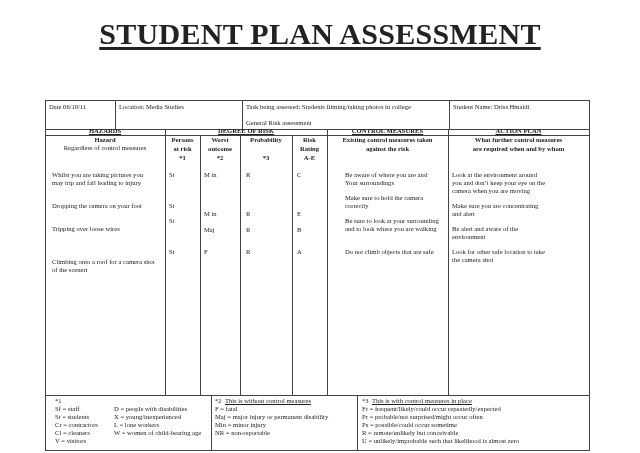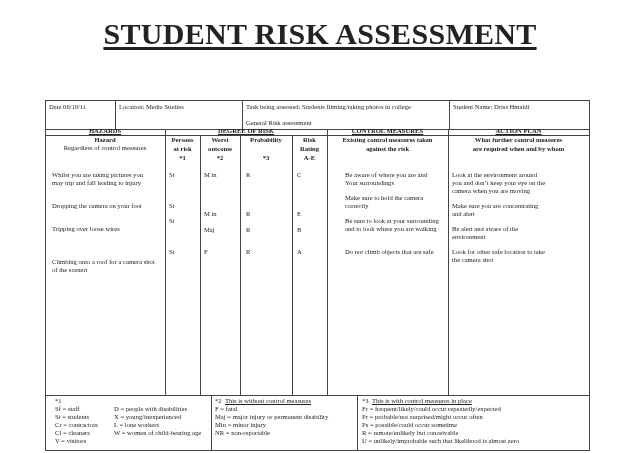--- a/index.html
+++ b/index.html
@@ -11,21 +11,21 @@
   .t { position:absolute; font-size:6.6px; line-height:8.4px; white-space:nowrap; }
   .c { text-align:center; }
   .b { font-weight:bold; }
   .u { text-decoration:underline; }
   .vl { position:absolute; width:1px; background:#444; }
   .hl { position:absolute; height:1px; background:#444; }
 </style>
 </head>
 <body>
 
-<div class="title"><span>STUDENT RISK ASSESSMENT</span></div>
+<div class="title"><span>STUDENT PLAN ASSESSMENT</span></div>
 
 <div>
 
   <div class="hl" style="left:45px;top:100px;width:545px;"></div>
   <div class="hl" style="left:45px;top:129px;width:545px;"></div>
   <div class="hl" style="left:45px;top:135px;width:545px;"></div>
   <div class="hl" style="left:45px;top:395px;width:545px;"></div>
   <div class="hl" style="left:45px;top:450px;width:545px;"></div>
   <div class="vl" style="left:45px;top:100px;height:351px;"></div>
   <div class="vl" style="left:589px;top:100px;height:351px;"></div>

